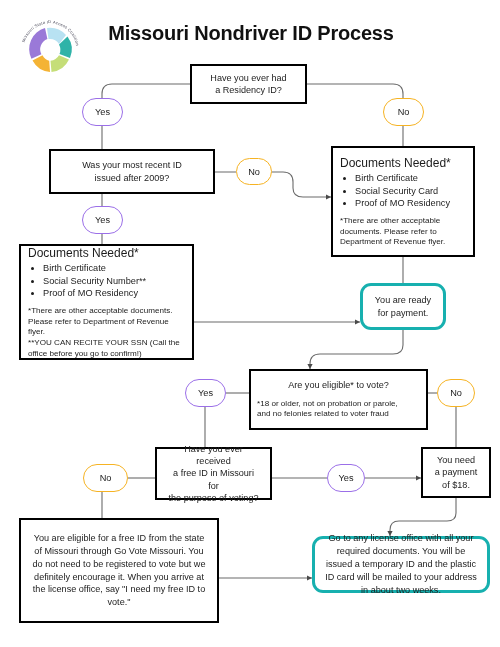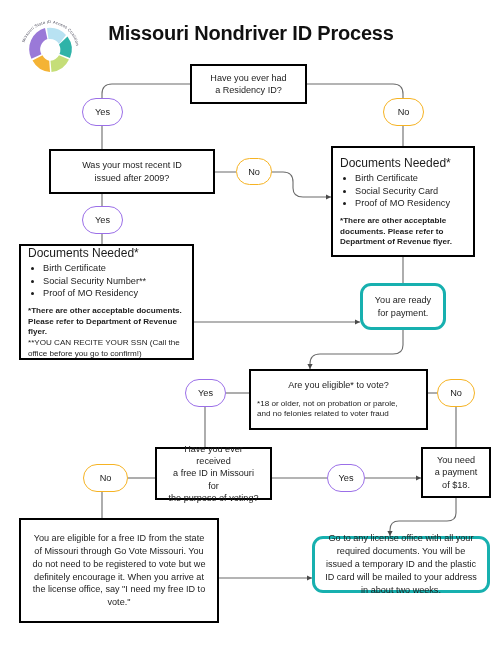--- a/index.html
+++ b/index.html
@@ -28,21 +28,21 @@
   .pill{position:absolute;box-sizing:border-box;background:#fff;
         border:1.9px solid #9B6FE8;border-radius:999px;
         display:flex;align-items:center;justify-content:center;
         font-size:9.2px;color:#1c1c1c;}
   .pill.no{border-color:#F6B323;}
 
   
   .dochead{font-weight:normal;font-size:12px;margin-bottom:1px;}
   ul.docs{margin:0 0 0 2px;padding:0 0 0 13px;}
   ul.docs li{margin:0;padding:0;font-size:9.2px;line-height:1.35;}
-  .note{font-size:8.1px;line-height:1.3;margin-top:7px;font-weight:bold;}
+  .note{font-size:8.1px;line-height:1.3;margin-top:7px;}
   .note2{font-size:8.1px;line-height:1.3;margin-top:0px;}
   .sub{font-size:8.1px;line-height:1.3;text-align:left;margin-top:7px;}
   .q{font-size:9.1px;}
 
   
   #wires{position:absolute;left:0;top:0;width:500px;height:647px;
          pointer-events:none;}
 </style>
 </head>
 <body>

